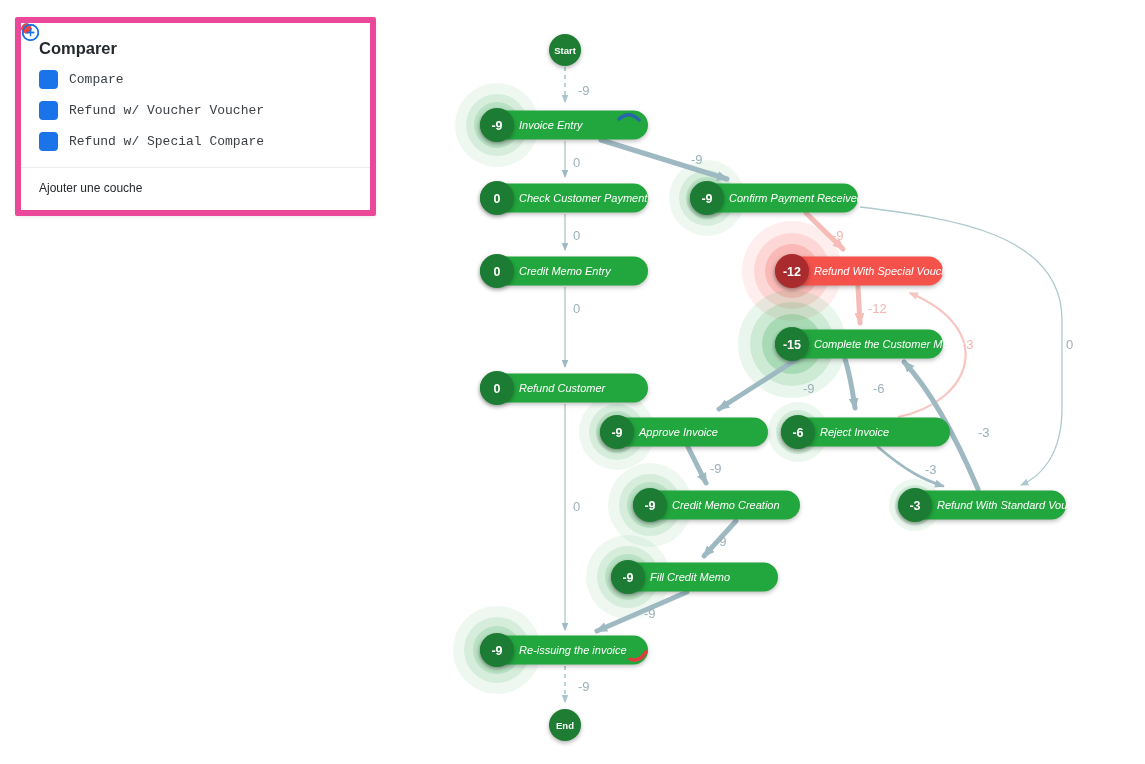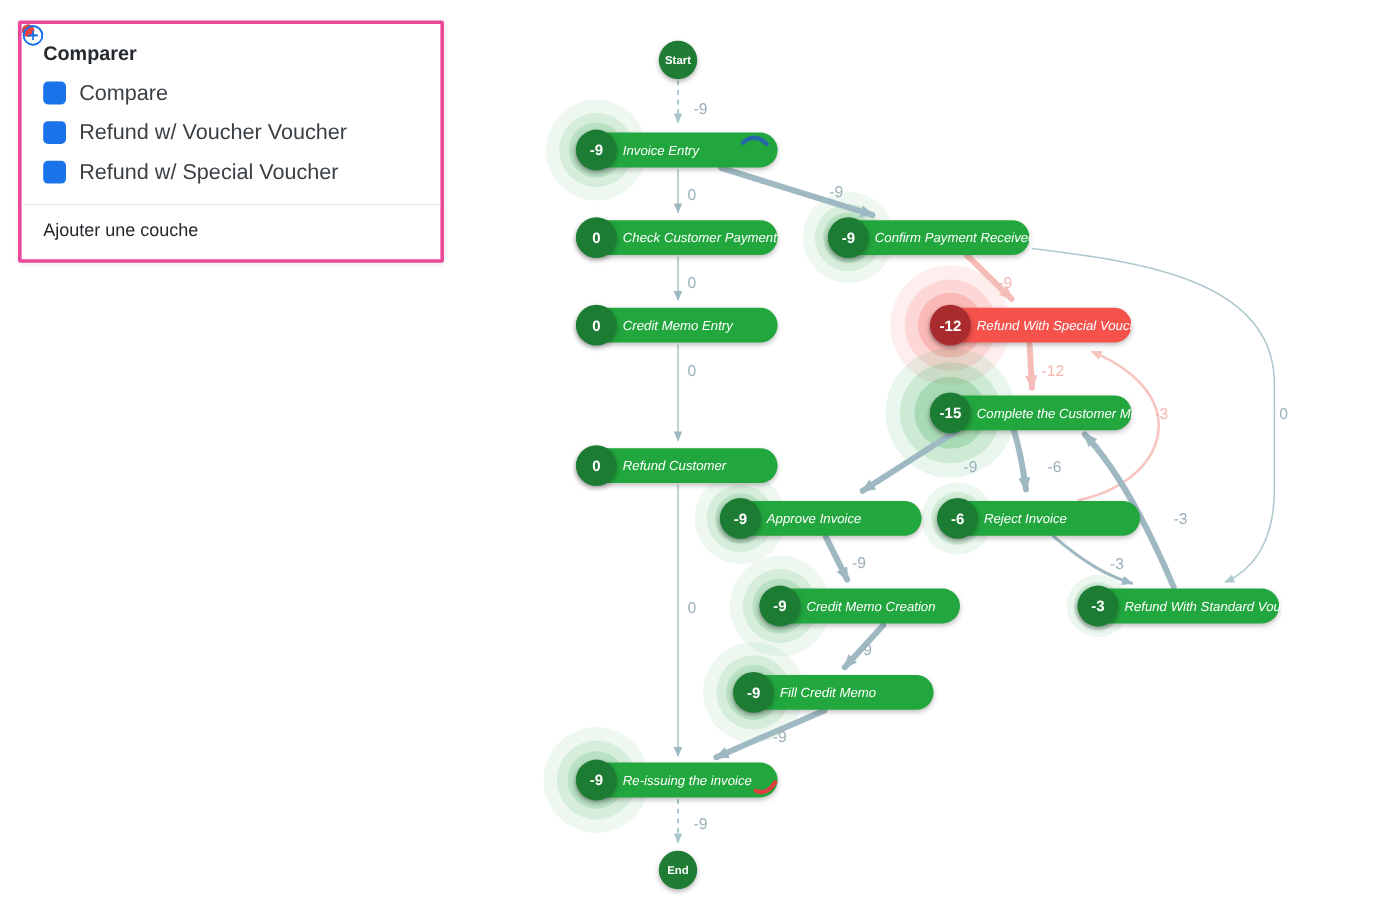--- a/index.html
+++ b/index.html
@@ -2,32 +2,32 @@
 <html><head>
 <meta charset="utf-8">
 <style>
   html,body{margin:0;padding:0;background:#ffffff;width:1145px;height:764px;overflow:hidden;
     font-family:"Liberation Sans",sans-serif;}
   .stage{position:relative;width:1145px;height:764px;background:#fff;}
   svg{position:absolute;inset:0;display:block;}
 
   
   .panel{position:absolute;left:15px;top:17px;width:349px;background:#fff;
-    border:3px solid #ec4899;border-radius:2px;box-shadow:0 1px 4px rgba(0,0,0,.08);z-index:5;}
+    border:6px solid #ec4899;border-radius:2px;box-shadow:0 1px 4px rgba(0,0,0,.08);z-index:5;}
   .panel-title{font-size:16.5px;font-weight:700;color:#24292e;padding:16px 18px 6px 18px;}
   .layer-row{display:flex;align-items:center;padding:6px 18px;gap:11px;}
   .cbx{width:19px;height:19px;border-radius:4px;background:#1a73e8;flex:0 0 auto;
     display:flex;align-items:center;justify-content:center;cursor:pointer;}
   .dot{width:11px;height:11px;flex:0 0 auto;}
-  .layer-label{font-size:18px;color:#3b4045;white-space:nowrap;}
+  .layer-label{font-size:13px;color:#3b4045;white-space:nowrap;font-family:Liberation Mono, monospace;}
   .row-spacer{flex:1;}
   .icon-btn{width:19px;height:19px;flex:0 0 auto;cursor:pointer;}
   .panel-divider{border-top:1px solid #ececec;margin-top:10px;}
   .add-row{display:flex;align-items:center;gap:12px;padding:13px 18px 15px 18px;cursor:pointer;}
-  .add-label{font-size:15px;color:#24292e;}
+  .add-label{font-size:12px;color:#24292e;}
 
   
   .pill{fill:#22a63e;filter:drop-shadow(0 2px 2px rgba(0,0,0,.25));}
   .red .pill{fill:#f5524c;}
   .badge{fill:#1c7c33;filter:drop-shadow(0 2px 2px rgba(0,0,0,.3));}
   .red .badge{fill:#a92b2e;}
   .term{fill:#1e7c33;filter:drop-shadow(0 2px 2px rgba(0,0,0,.3));}
   .badge-t{fill:#fff;font-size:12.5px;font-weight:700;text-anchor:middle;}
   .label-t{fill:#fff;font-size:11px;font-style:italic;}
   .term-t{fill:#fff;font-size:9.5px;font-weight:700;text-anchor:middle;}
@@ -336,21 +336,21 @@
 
   <div class="layer-row">
     <div class="cbx">
       <svg width="13" height="13" viewBox="0 0 24 24">
             <path d="M4.5 12.5l5 5 10-11" stroke="#fff" stroke-width="3.2" fill="none" stroke-linecap="round" stroke-linejoin="round"></path>
           </svg>
     </div>
     <svg class="dot" viewBox="0 0 12 12">
           <circle cx="6" cy="6" r="5.5" fill="#f4433c"></circle>
         </svg>
-    <span class="layer-label">Refund w/ Special Voucher</span>
+    <span class="layer-label">Refund w/ Special Compare</span>
     <span class="row-spacer"></span>
     <svg class="icon-btn" viewBox="0 0 20 20">
       <circle cx="10" cy="10" r="8.2" fill="none" stroke="#1a73e8" stroke-width="1.5"></circle>
       <line x1="6" y1="10" x2="14" y2="10" stroke="#1a73e8" stroke-width="1.5"></line>
     </svg>
   </div>
 
   <div class="panel-divider"></div>
 
   <div class="add-row">

